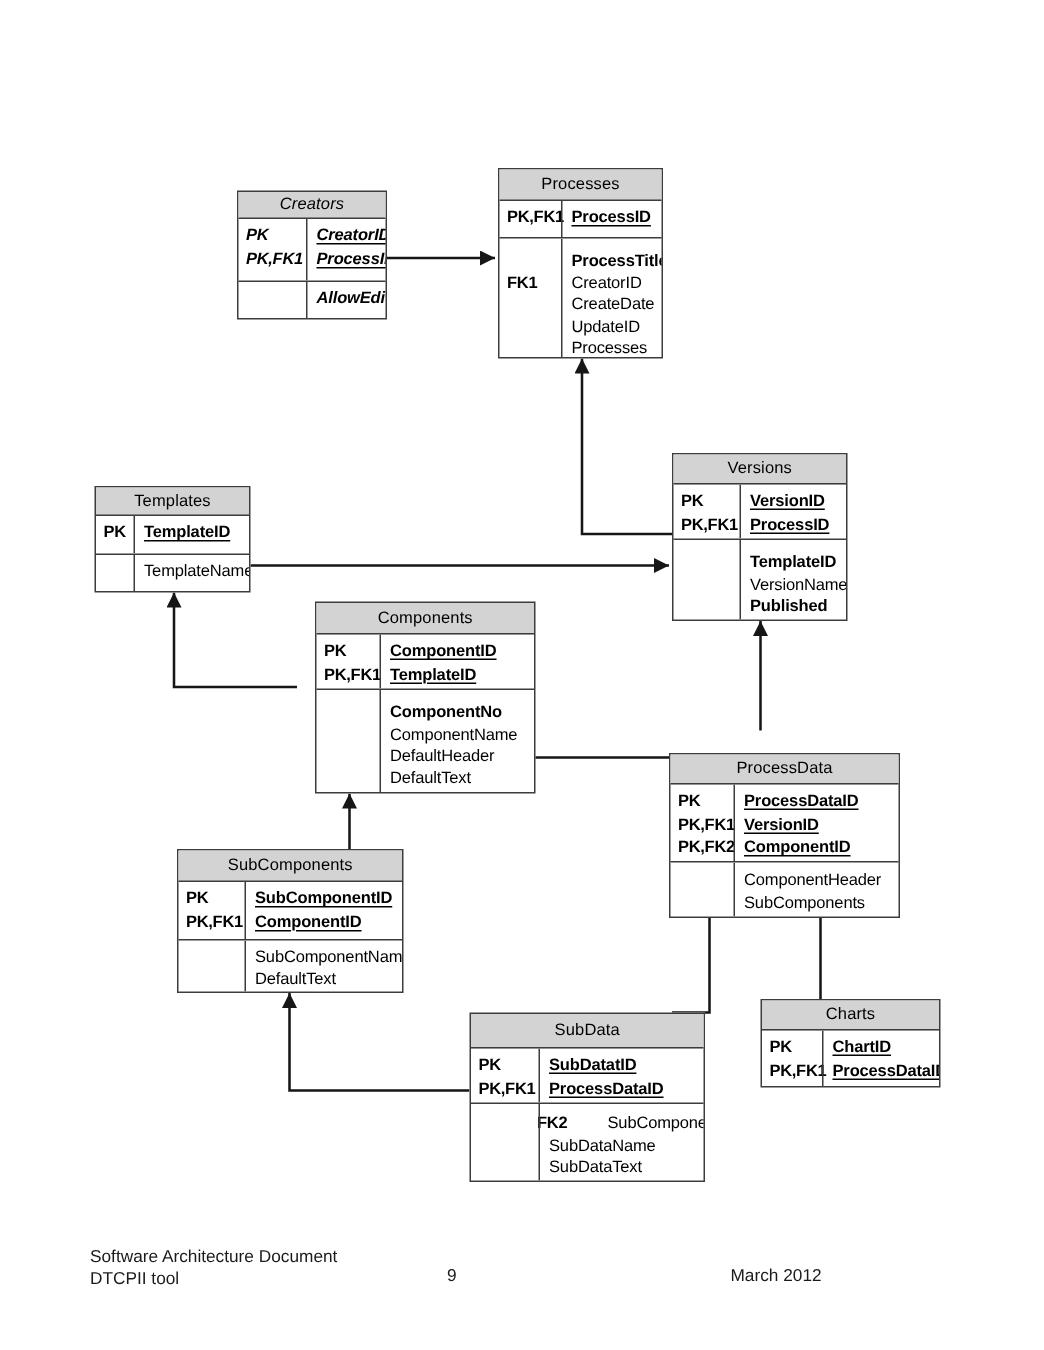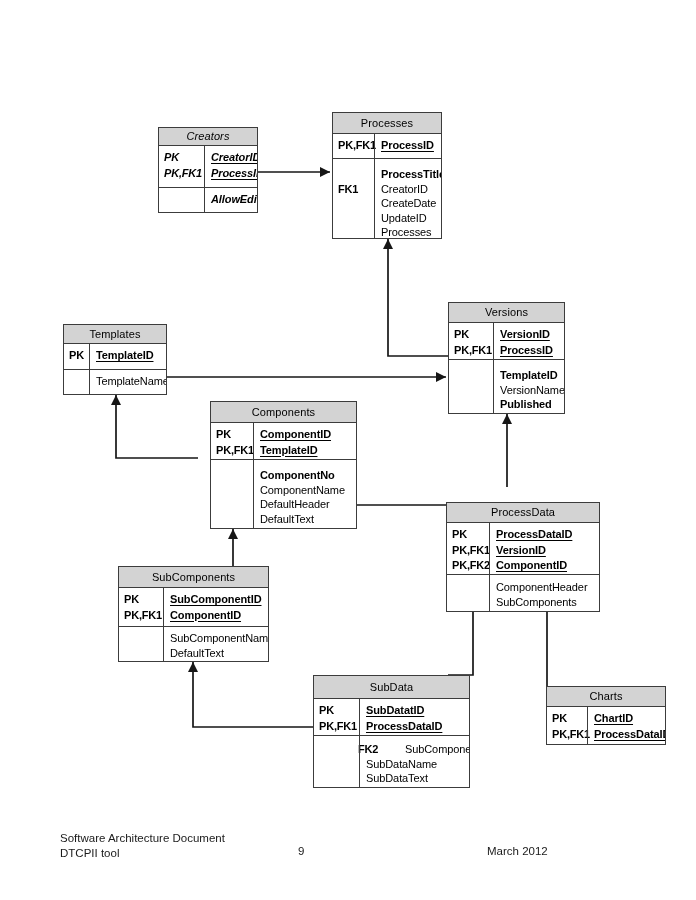--- a/index.html
+++ b/index.html
@@ -290,21 +290,21 @@
           <div class="trow">
             <span class="k" style="width: 45px;"></span>
             <span class="a">SubDataName</span>
           </div>
           <div class="trow">
             <span class="k" style="width: 45px;"></span>
             <span class="a">SubDataText</span>
           </div>
         </div>
       </div>
-      <div class="table" style="left: 507px; top: 686px; width: 120px; margin-left: 39px;">
+      <div class="table" style="left: 507px; top: 666px; width: 120px;">
         <div class="t-header" style="height: 20px; line-height: 19px;">Charts</div>
         <div class="t-section sec-keys" style="height: 37px; padding-top: 4px;">
           <div class="vdiv" style="left: 40px;"></div>
           <div class="trow">
             <span class="k" style="width: 40px;">PK</span>
             <span class="a pk">ChartID</span>
           </div>
           <div class="trow">
             <span class="k" style="width: 40px;">PK,FK1</span>
             <span class="a pk">ProcessDataID</span>

